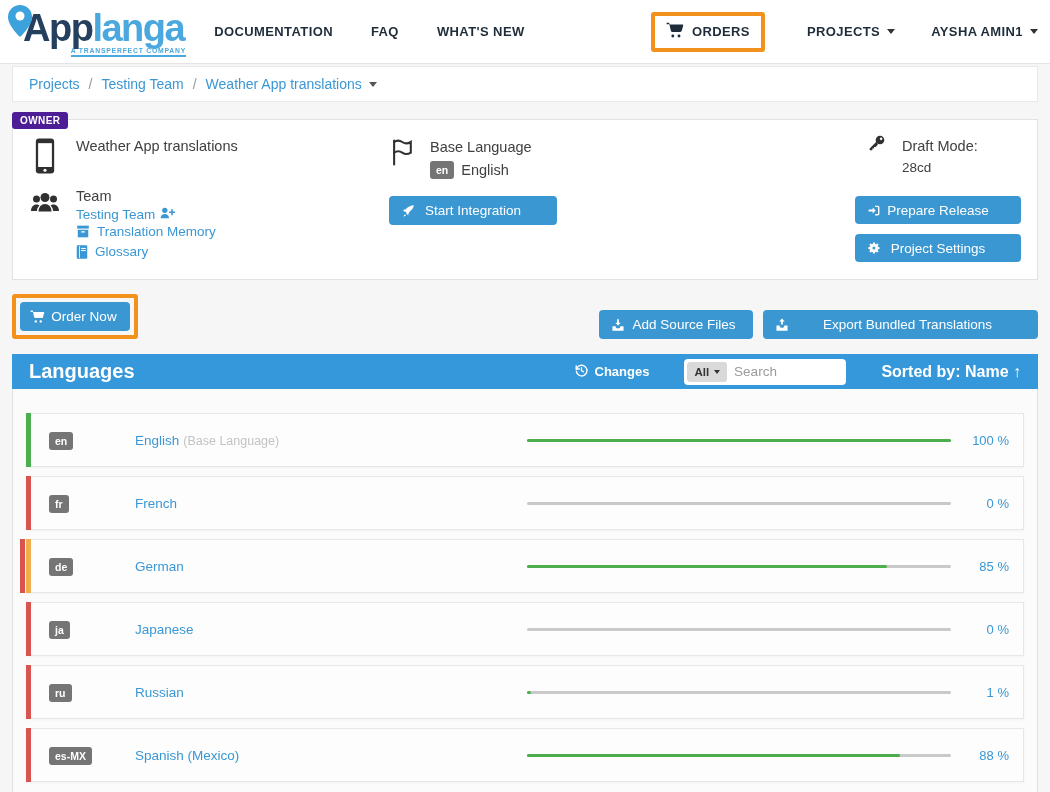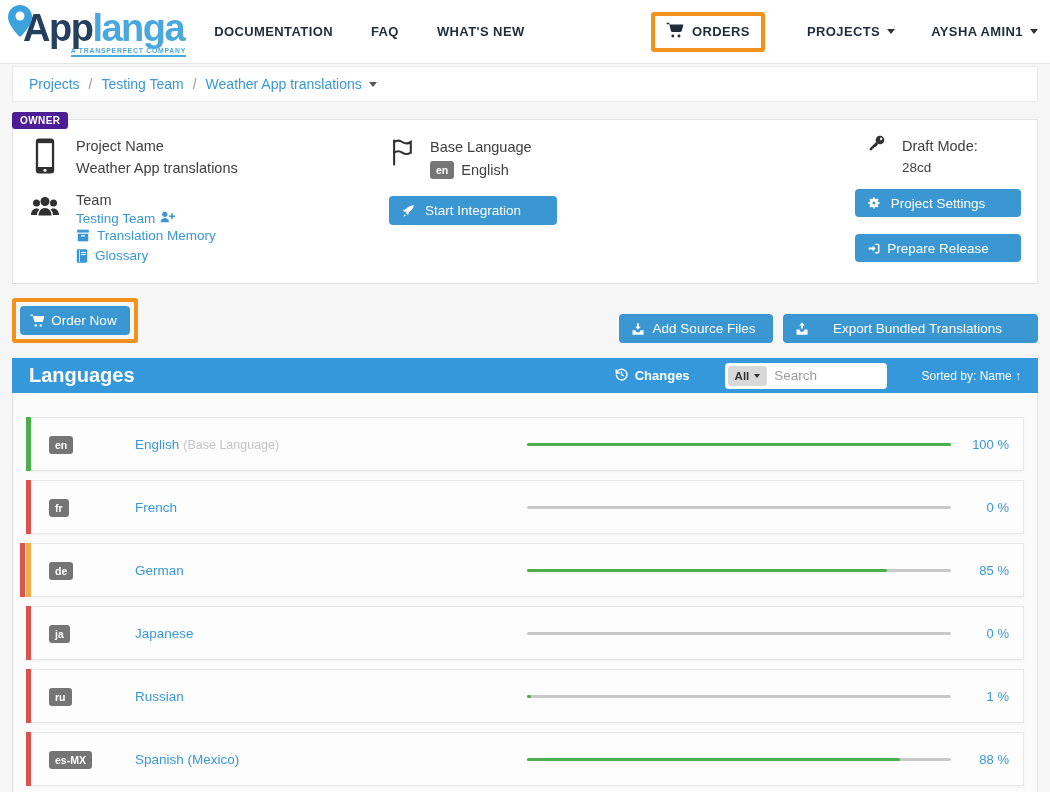--- a/index.html
+++ b/index.html
@@ -87,37 +87,37 @@
   .draft-row { display:flex; gap:17px; padding-left:14px; }
   .btn-release { width:166px; margin-top:17px; height:28px; }
   .btn-settings { width:166px; margin-top:10px; height:28px; }
 
   
   .action-row { margin:14px 12px 0; display:flex; align-items:flex-end; }
   .order-wrap { border:4px solid #f2921d; border-radius:3px; padding:4px; }
   .btn-order { width:110px; }
   .action-spacer { flex:1; }
   .btn-add { width:154px; margin-right:10px; }
-  .btn-export { width:255px; }
+  .btn-export { width:275px; }
 
   
   .lang-panel { margin:15px 12px 0; }
   .lang-header { background:#3598da; height:35px; display:flex; align-items:center; padding:0 17px; }
   .lang-title { color:#fff; font-size:20px; font-weight:600; }
   .lang-tools { margin-left:auto; display:flex; align-items:center; gap:35px; }
   .changes-btn { display:flex; align-items:center; gap:6px; color:#fff; font-size:13px; font-weight:600; cursor:pointer; }
   .searchbox { background:#fff; border-radius:4px; height:26px; width:162px; display:flex; align-items:center; padding:0 4px 0 3px; }
   .filter-pill {
     background:#d9d9d9; border-radius:3px; font-size:11.5px; font-weight:600; color:#333;
     padding:4px 7px; display:flex; align-items:center; gap:5px; cursor:pointer;
   }
   .filter-pill .caret-dn { border-top-color:#333; border-left-width:3.5px; border-right-width:3.5px; border-top-width:4.5px; }
   .search-input { border:none; outline:none; font-size:13.5px; color:#555; width:100px; margin-left:7px; font-family:inherit; background:transparent; }
   .search-input::placeholder { color:#9b9b9b; }
-  .sorted-by { color:#fff; font-size:12px; font-weight:400; }
+  .sorted-by { color:#fff; font-size:16px; font-weight:700; }
 
   .lang-list { background:#fbfbfb; border:1px solid #e2e2e2; border-top:none; padding:24px 13px 14px; }
   .lang-row {
     position:relative; background:#fdfdfd; border:1px solid #e7e7e7; height:54px;
     margin-bottom:9px; display:flex; align-items:center; padding:0 14px 0 22px;
     box-shadow:0 1px 2px rgba(0,0,0,.04); cursor:pointer;
   }
   .lang-row:last-child { margin-bottom:0; }
   .stripe { position:absolute; left:-1px; top:-1px; bottom:-1px; width:5px; background:#d9534f; }
   .stripe-green .stripe { background:#4cae4c; }
@@ -194,21 +194,20 @@
   <div class="col-left">
     <div class="info-row">
       <span class="icon-cell">
         <svg width="22" height="38" viewBox="0 0 24 40" fill="#303030">
             <rect x="2" y="1" width="20" height="38" rx="3.5"></rect>
             <rect x="4.5" y="6" width="15" height="26" fill="#fff"></rect>
             <circle cx="12" cy="35.5" r="1.7" fill="#fff"></circle>
           </svg>
       </span>
       <div>
-        <div class="lbl">Project Name</div>
         <div class="val">Weather App translations</div>
       </div>
     </div>
 
     <div class="info-row team-block">
       <span class="icon-cell">
         <svg width="32" height="26" viewBox="0 0 64 48" fill="#303030">
             <circle cx="15" cy="16" r="7"></circle>
             <circle cx="49" cy="16" r="7"></circle>
             <circle cx="32" cy="13" r="9"></circle>
@@ -293,37 +292,37 @@
             <circle cx="16.5" cy="7.5" r="6.5"></circle>
             <circle cx="18.2" cy="5.8" r="1.9" fill="#fff"></circle>
             <path d="M11.8 9.4 1 20.2V23h4v-2.6h2.6V18H10l3.3-3.3z"></path>
           </svg>
       </span>
       <div>
         <div class="lbl">Draft Mode:</div>
         <div class="val" style="font-size:13.5px;">28cd</div>
       </div>
     </div>
+    <button class="btn-blue btn-release">
+      <span class="btn-icon">
+        <svg width="14" height="13" viewBox="0 0 24 24" fill="#fff">
+            <path d="M14 3h5a3 3 0 0 1 3 3v12a3 3 0 0 1-3 3h-5v-2.6h5a.4.4 0 0 0 .4-.4V6a.4.4 0 0 0-.4-.4h-5z"></path>
+            <path d="M9.5 6.5 15 12l-5.5 5.5V14H2v-4h7.5z"></path>
+          </svg>
+      </span>
+      <span>Prepare Release</span>
+    </button>
     <button class="btn-blue btn-settings">
       <span class="btn-icon">
         <svg width="14" height="14" viewBox="0 0 24 24">
             <path fill="#fff" d="M21.5 13.5v-3l-2.7-.5a7 7 0 0 0-.6-1.5l1.6-2.3-2.1-2.1-2.3 1.6c-.5-.3-1-.5-1.5-.6L13.4 2.4h-3l-.5 2.7c-.5.1-1 .3-1.5.6L6.1 4.1 4 6.2l1.6 2.3c-.3.5-.5 1-.6 1.5l-2.7.5v3l2.7.5c.1.5.3 1 .6 1.5L4 17.8 6.1 19.9l2.3-1.6c.5.3 1 .5 1.5.6l.5 2.7h3l.5-2.7c.5-.1 1-.3 1.5-.6l2.3 1.6 2.1-2.1-1.6-2.3c.3-.5.5-1 .6-1.5z"></path>
             <circle cx="11.9" cy="12" r="2.6" fill="#3b97d1"></circle>
           </svg>
       </span>
       <span>Project Settings</span>
-    </button>
-    <button class="btn-blue btn-release">
-      <span class="btn-icon">
-        <svg width="14" height="13" viewBox="0 0 24 24" fill="#fff">
-            <path d="M14 3h5a3 3 0 0 1 3 3v12a3 3 0 0 1-3 3h-5v-2.6h5a.4.4 0 0 0 .4-.4V6a.4.4 0 0 0-.4-.4h-5z"></path>
-            <path d="M9.5 6.5 15 12l-5.5 5.5V14H2v-4h7.5z"></path>
-          </svg>
-      </span>
-      <span>Prepare Release</span>
     </button>
   </div>
 </section>
 
 <div class="action-row">
   <div class="order-wrap">
     <button class="btn-blue btn-order">
       <span class="btn-icon" style="left:10px;">
         <svg width="15" height="13" viewBox="0 0 24 22" fill="#fff">
             <path d="M.5 1h2.6a1.2 1.2 0 0 1 1.2.9l.4 1.6h17.6a1 1 0 0 1 1 1.3l-2 7.3a2.2 2.2 0 0 1-2.1 1.6H8.5a2.2 2.2 0 0 1-2.2-1.8L4.3 3.4a.3.3 0 0 0-.3-.2H.5z"></path>

